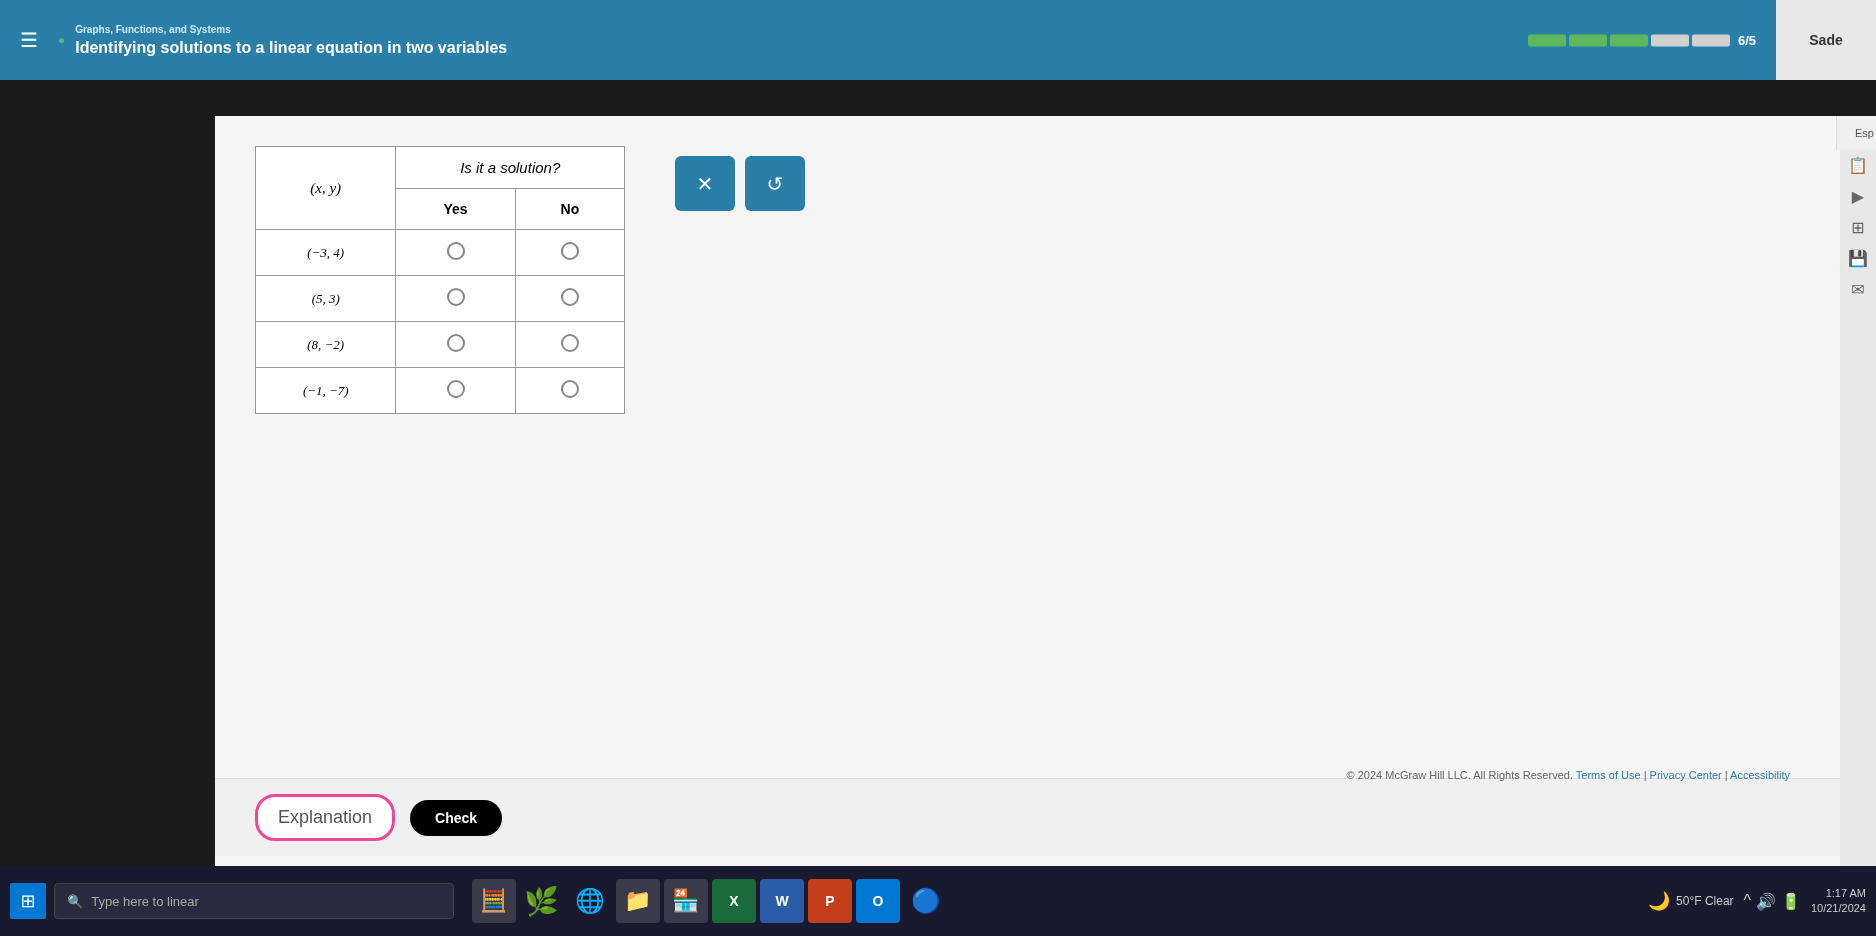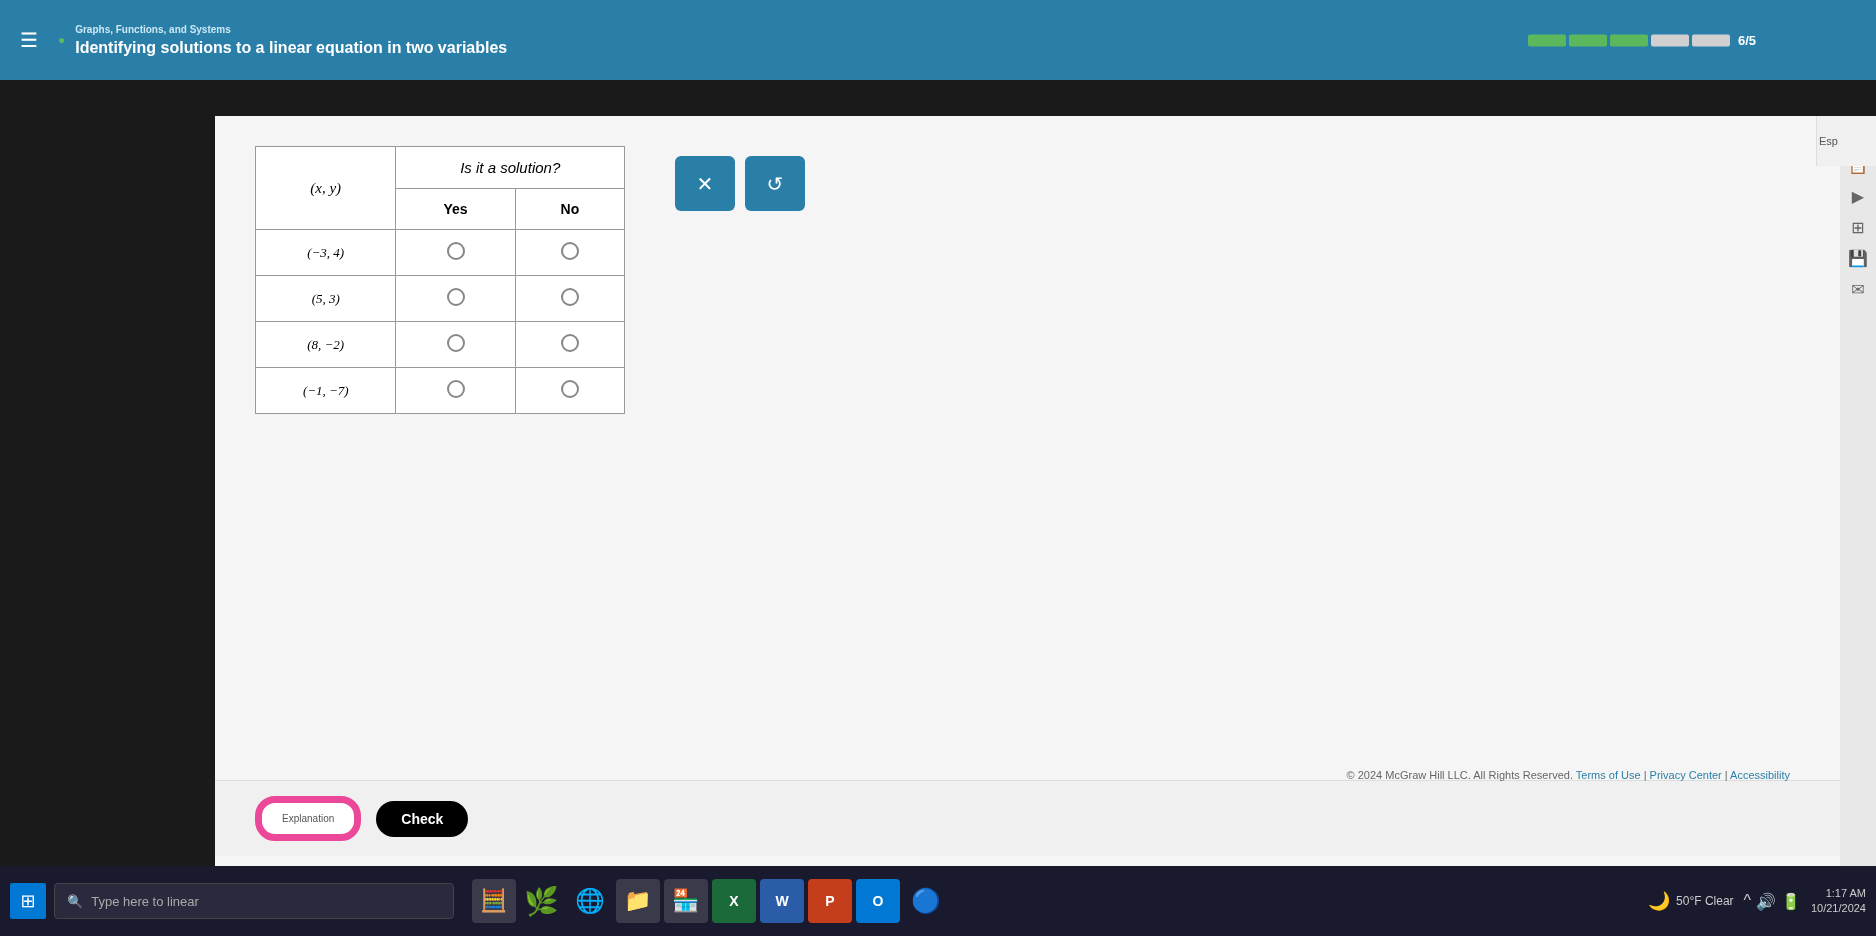--- a/index.html
+++ b/index.html
@@ -262,25 +262,25 @@
       right: 36px;
       padding: 15px 40px;
       display: flex;
       align-items: center;
       gap: 15px;
       background: #f0f0f0;
       border-top: 1px solid #ddd;
     }
     .explanation-btn {
       padding: 10px 20px;
-      border: 7px solid #ec4899;
+      border: 3px solid #ec4899;
       border-radius: 20px;
       background: white;
       color: #555;
-      font-size: 10px;
+      font-size: 18px;
       cursor: pointer;
     }
     .check-btn {
       padding: 10px 25px;
       border: none;
       border-radius: 20px;
       background: #000000;
       color: white;
       font-size: 14px;
       cursor: pointer;
@@ -397,26 +397,26 @@
       gap: 5px;
       font-size: 16px;
       color: #ccc;
     }
 
     
     .esp-btn {
       position: absolute;
       top: 116px;
       right: 0;
-      width: 60px;
+      width: 40px;
       background: #f0f0f0;
-      padding: 19px 2px;
+      padding: 11px 2px;
       font-size: 11px;
       color: #555;
-      text-align: left;
+      text-align: right;
       border-left: 1px solid #ddd;
     }
 
     .math-equation {
       font-family: 'Times New Roman', serif;
       font-style: italic;
     }
   </style>
 </head>
 <body>
@@ -462,20 +462,21 @@
   <div class="progress-area">
     <div class="progress-bar-container">
       <div class="progress-segment filled"></div>
       <div class="progress-segment filled"></div>
       <div class="progress-segment filled"></div>
       <div class="progress-segment empty"></div>
       <div class="progress-segment empty"></div>
     </div>
     <span class="progress-text">6/5</span>
   </div>
+  <div class="user-badge">Sade</div>
 </div>
 
 <button class="chevron-btn">
   <span>∨</span>
 </button>
 
 <div class="right-sidebar">
   <span class="right-sidebar-icon">?</span>
   <span class="right-sidebar-icon">📋</span>
   <span class="right-sidebar-icon">▶</span>

